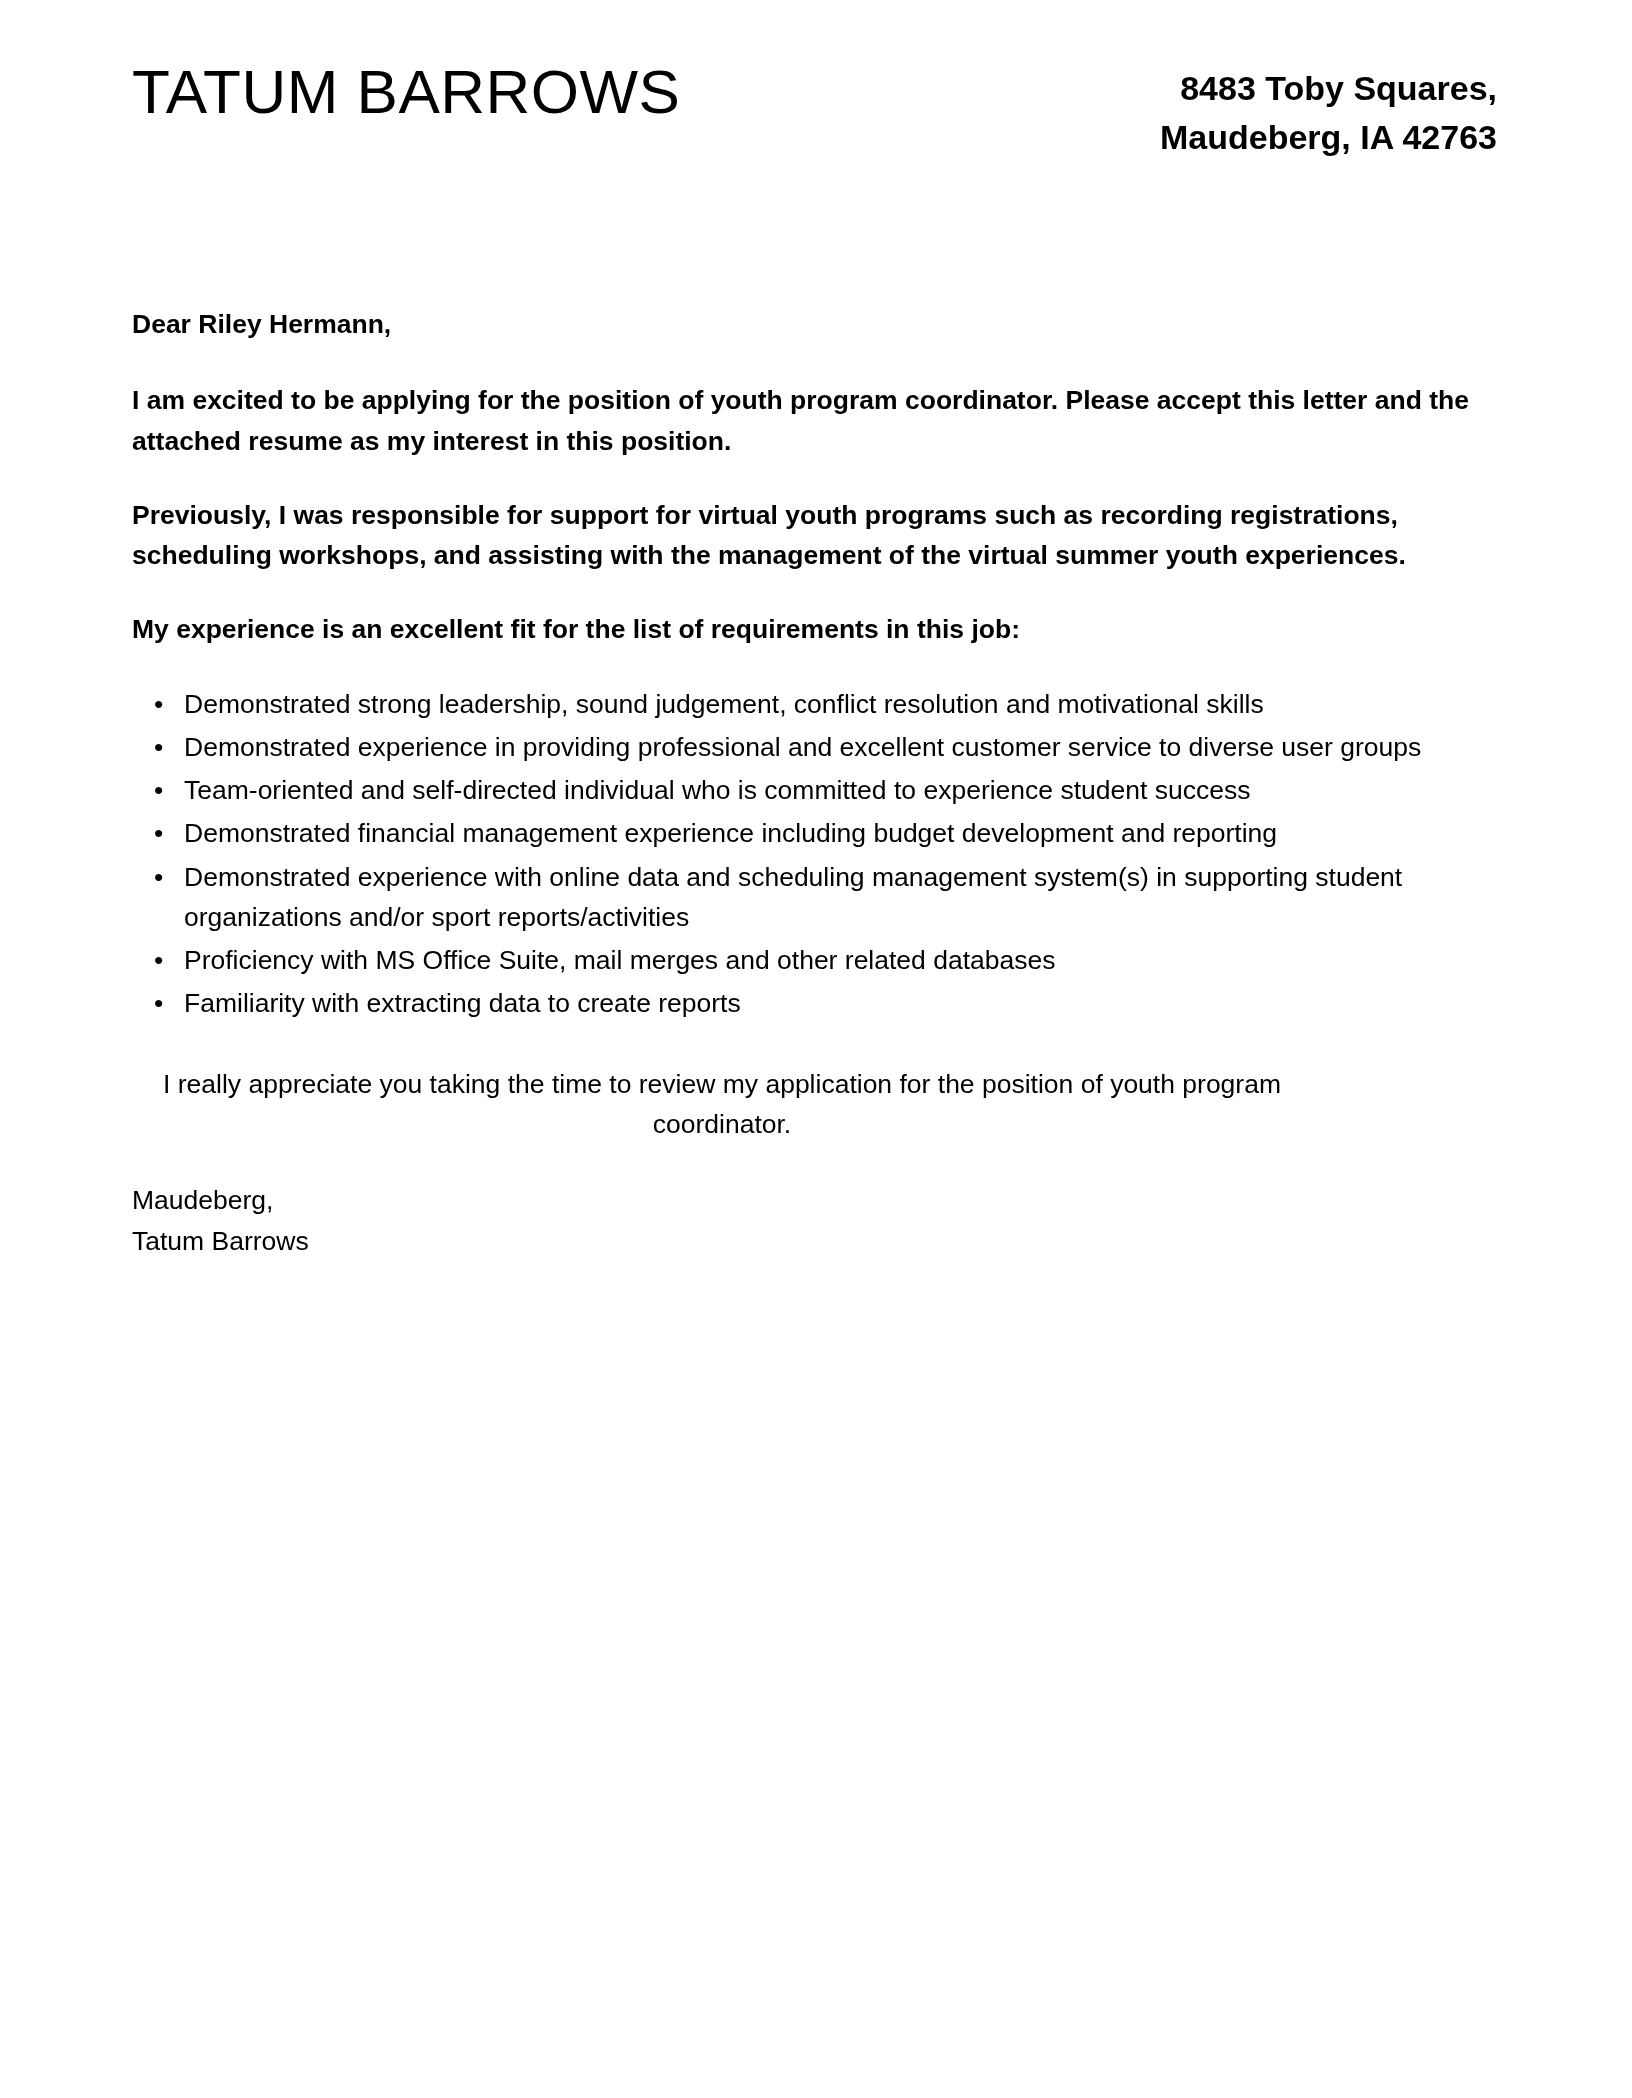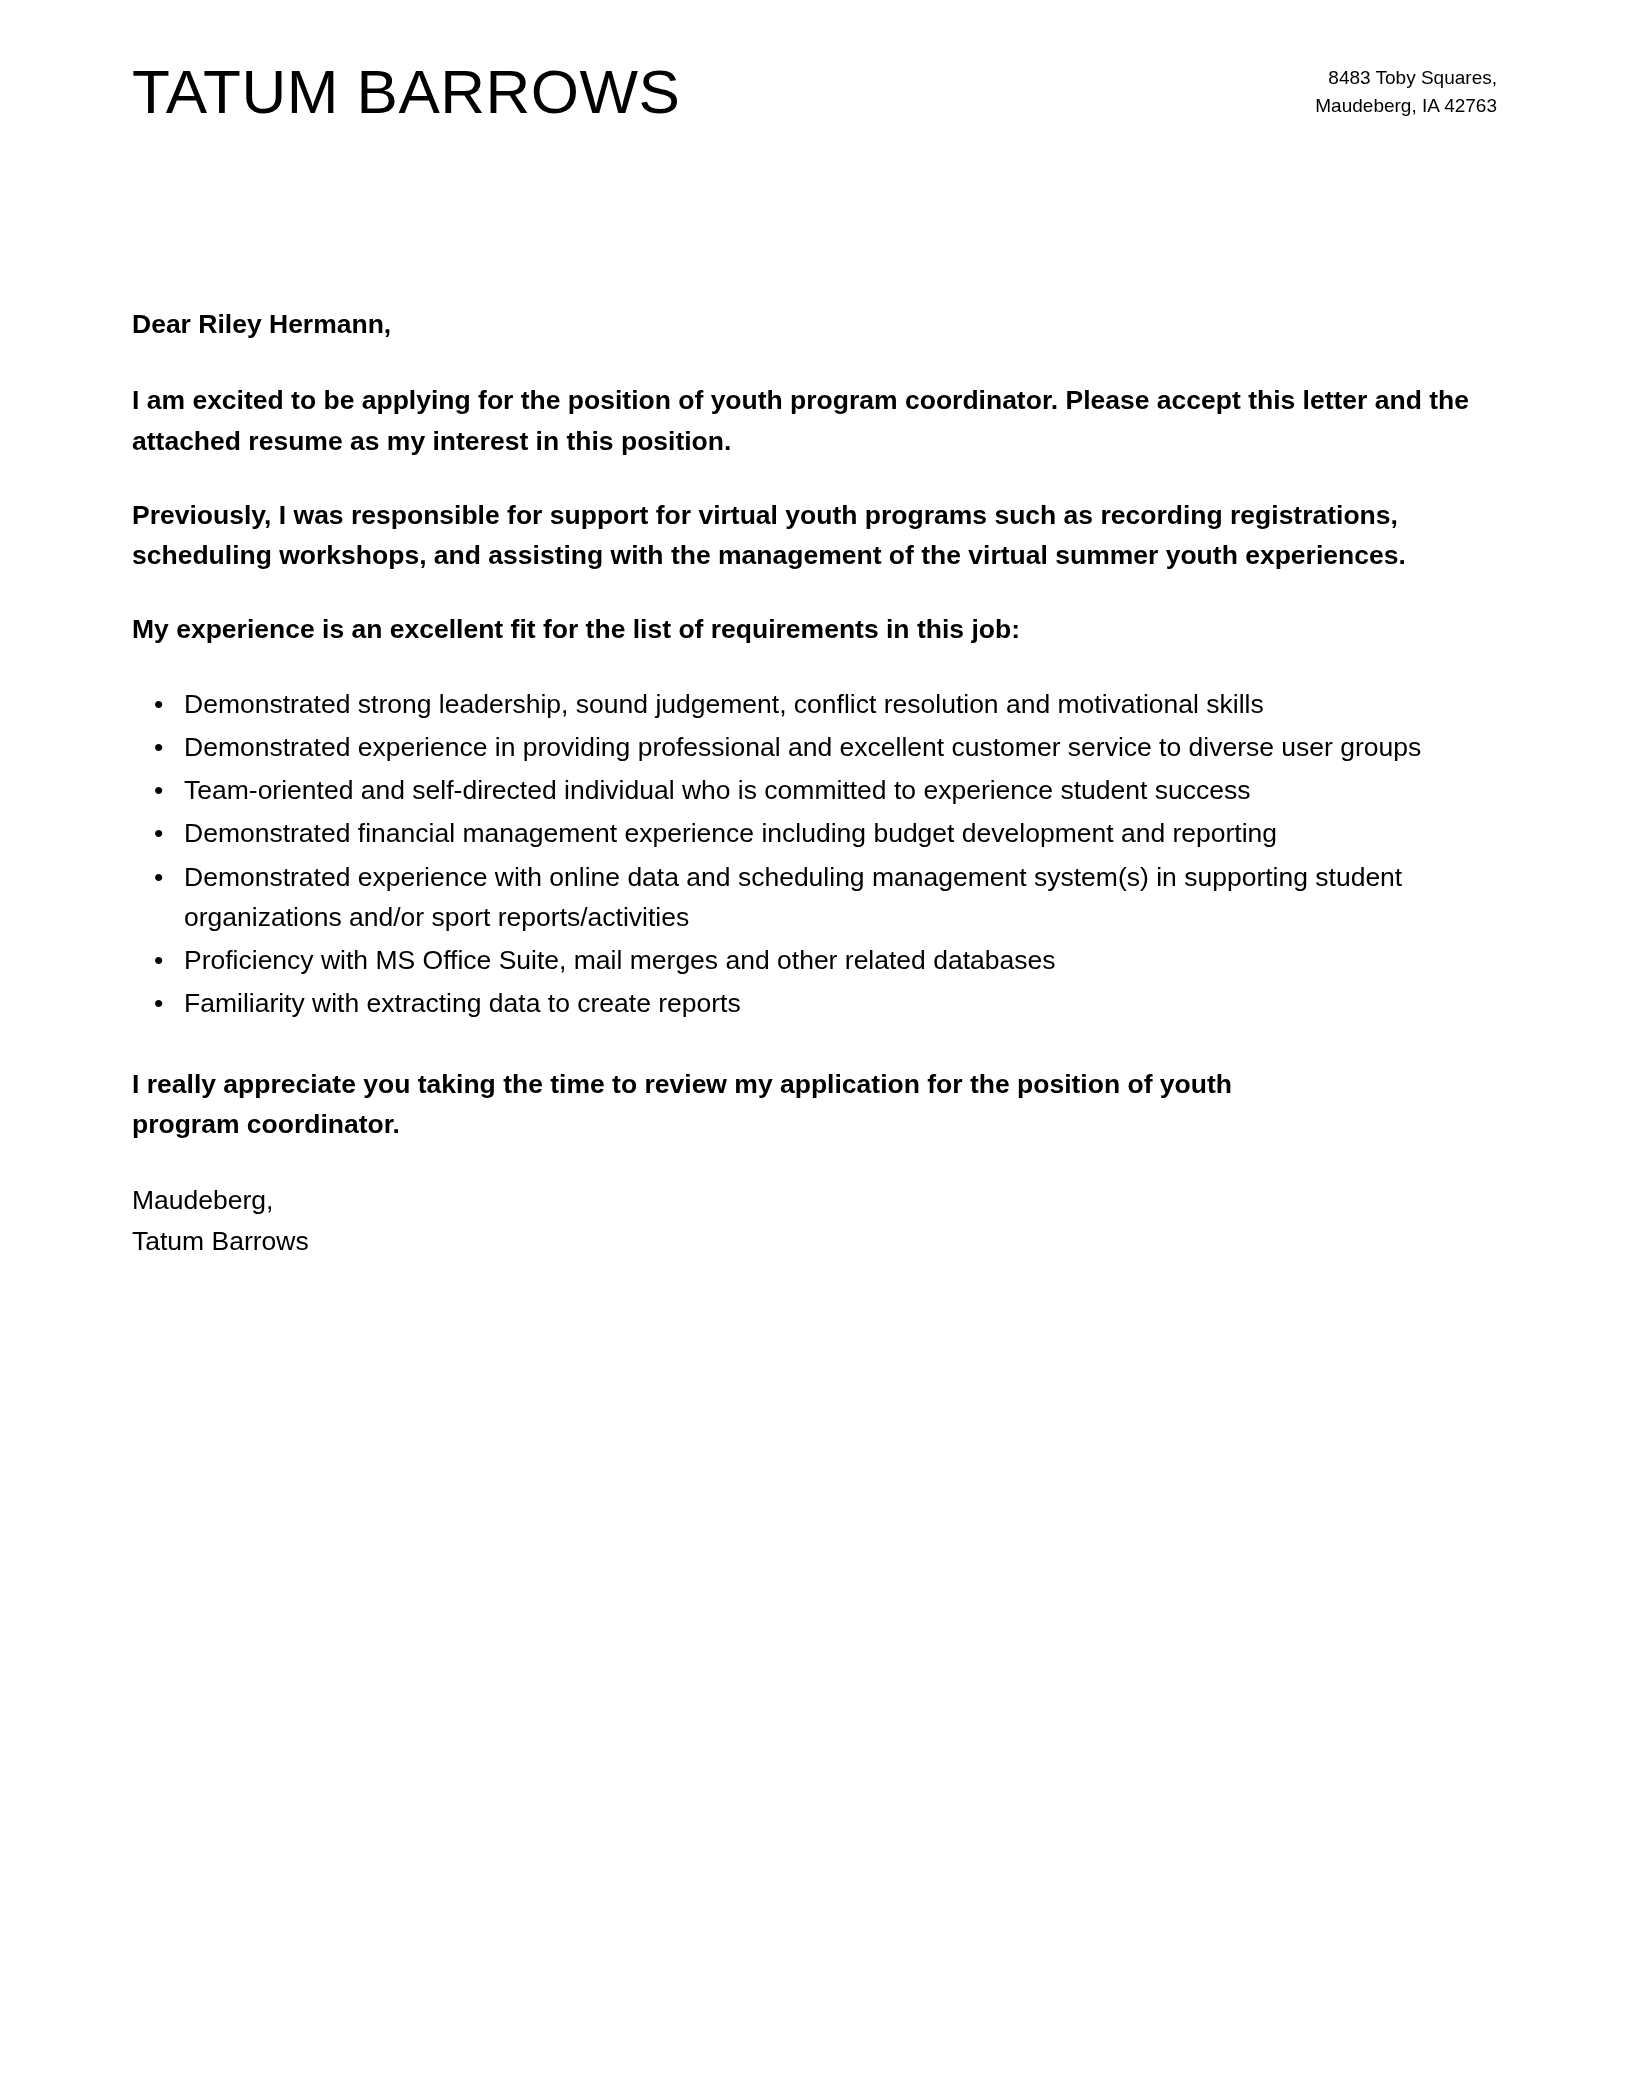--- a/index.html
+++ b/index.html
@@ -48,23 +48,23 @@
     line-height: 1.02;
     font-weight: 400;
     letter-spacing: 0.5px;
     white-space: nowrap;
     margin: 0;
     padding-top: 4px;
   }
 
   .address-block {
     text-align: right;
-    font-size: 19px;
+    font-size: 34px;
     line-height: 1.45;
-    font-weight: 400;
+    font-weight: 700;
     padding-top: 8px;
     white-space: nowrap;
     margin-left: 36px;
   }
 
   .address-line {
     display: block;
   }
 
   
@@ -106,23 +106,24 @@
   .bullet-item::before {
     content: "\2022";
     position: absolute;
     left: 22px;
     top: 0;
     font-size: 26.5px;
     line-height: 1.52;
   }
 
   .closing-para {
-    font-weight: 700;
+    font-weight: 400;
     margin: 0 0 36px 0;
     max-width: 1180px;
+    text-align: center;
   }
 
   .signoff {
     margin: 0;
     line-height: 1.52;
   }
 
   .signoff-line {
     display: block;
   }

